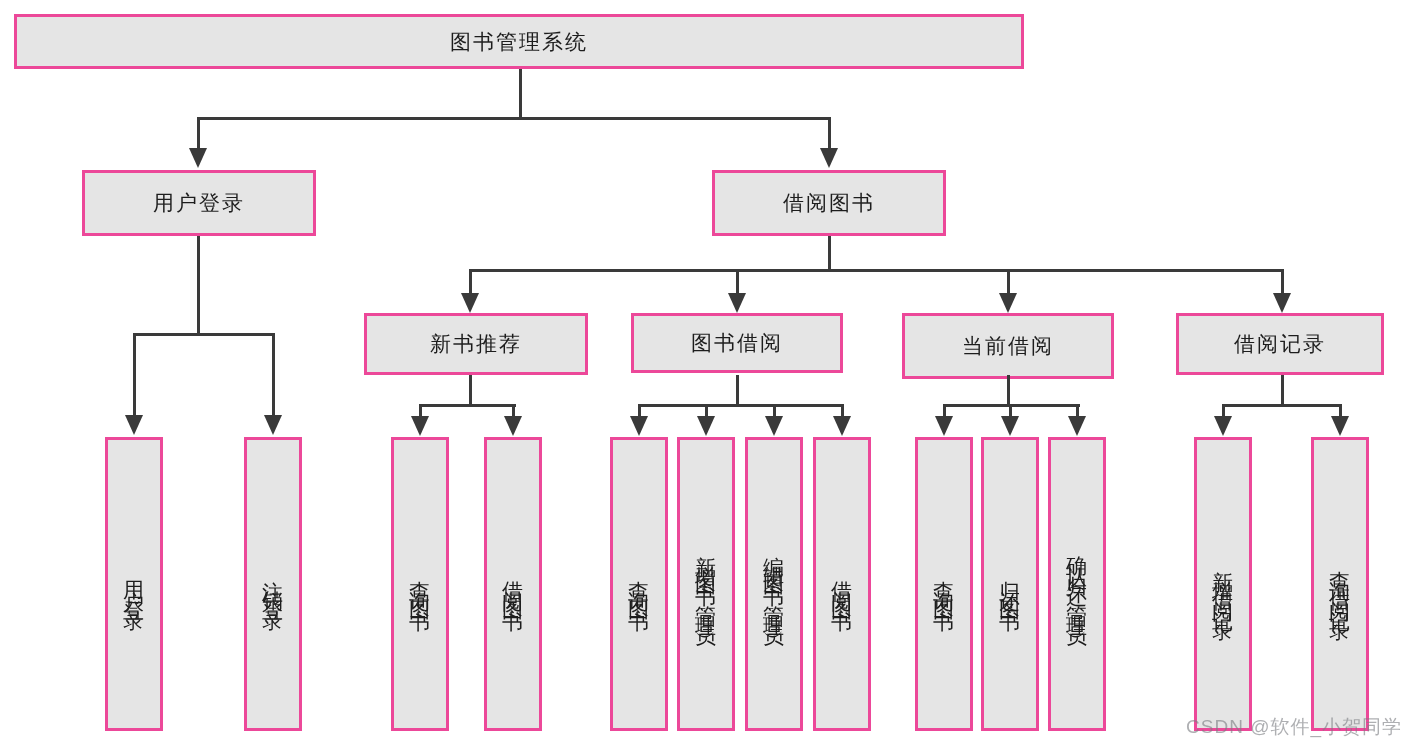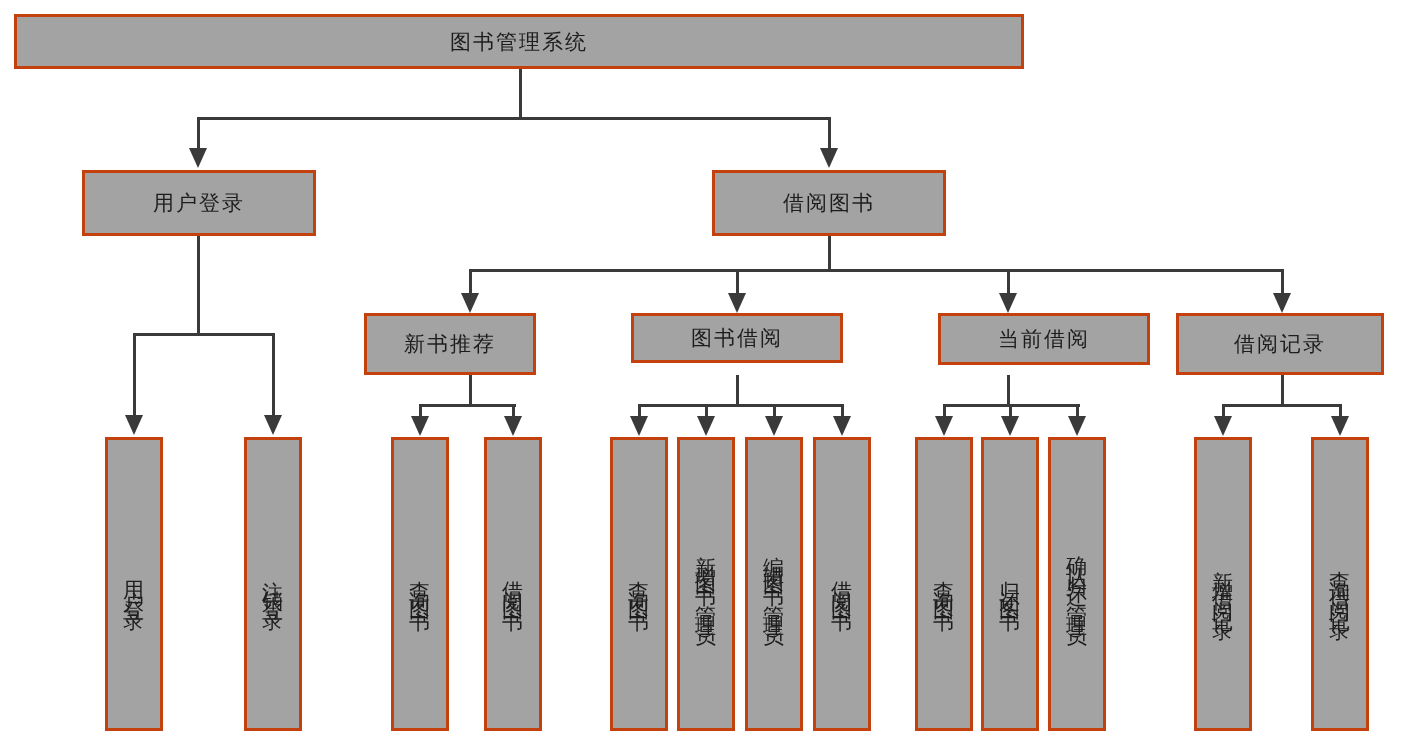--- a/index.html
+++ b/index.html
@@ -2,21 +2,21 @@
 <html><head>
 <meta charset="utf-8">
 <style>
   html,body{margin:0;padding:0;background:#ffffff;}
   .stage{
     position:relative;width:1405px;height:747px;background:#ffffff;
     font-family:"Liberation Sans",sans-serif;overflow:hidden;
   }
   .bx{
     position:absolute;box-sizing:border-box;
-    border:3px solid #c2410c;background:#a3a3a3;
+    border:3px solid #ec4899;background:#e5e5e5;
     display:flex;align-items:center;justify-content:center;
     font-size:21px;letter-spacing:2px;color:#1d1d1d;white-space:nowrap;
   }
   .vt{
     writing-mode:vertical-rl;text-orientation:mixed;
     font-size:21px;letter-spacing:10px;color:#1d1d1d;line-height:1;
   }
   .ln{position:absolute;background:#3a3a3a;}
   .ar{
     position:absolute;width:0;height:0;margin-left:-9px;
@@ -57,23 +57,23 @@
   <i class="ln" style="left:469px;top:269px;width:815px;height:3px"></i>
   <i class="ln" style="left:469px;top:269px;width:3px;height:24px"></i>
   <i class="ln" style="left:736px;top:269px;width:3px;height:24px"></i>
   <i class="ln" style="left:1007px;top:269px;width:3px;height:24px"></i>
   <i class="ln" style="left:1281px;top:269px;width:3px;height:24px"></i>
   <i class="ar" style="left:470px;top:293px"></i>
   <i class="ar" style="left:737px;top:293px"></i>
   <i class="ar" style="left:1008px;top:293px"></i>
   <i class="ar" style="left:1282px;top:293px"></i>
 
-  <div class="bx" style="left:364px;top:313px;width:172px;height:62px">新书推荐</div>
-  <div class="bx" style="left:631px;top:313px;width:212px;height:50px">图书借阅</div>
-  <div class="bx" style="left:938px;top:313px;width:212px;height:52px">当前借阅</div>
+  <div class="bx" style="left:364px;top:313px;width:224px;height:62px">新书推荐</div>
+  <div class="bx" style="left:631px;top:313px;width:212px;height:60px">图书借阅</div>
+  <div class="bx" style="left:902px;top:313px;width:212px;height:66px">当前借阅</div>
   <div class="bx" style="left:1176px;top:313px;width:208px;height:62px">借阅记录</div>
 
   <i class="ln" style="left:469px;top:375px;width:3px;height:31px"></i>
   <i class="ln" style="left:419px;top:404px;width:97px;height:3px"></i>
   <i class="ln" style="left:419px;top:404px;width:3px;height:13px"></i>
   <i class="ln" style="left:512px;top:404px;width:3px;height:13px"></i>
   <i class="ar" style="left:420px;top:416px"></i>
   <i class="ar" style="left:513px;top:416px"></i>
 
   <i class="ln" style="left:736px;top:375px;width:3px;height:31px"></i>
@@ -140,14 +140,15 @@
     <span class="vt">确认归还（管理员）</span>
   </div>
 
   <div class="bx" style="left:1194px;top:437px;width:58px;height:294px">
     <span class="vt">新增借阅记录</span>
   </div>
   <div class="bx" style="left:1311px;top:437px;width:58px;height:294px">
     <span class="vt">查询借阅记录</span>
   </div>
 
+  <div class="wm">CSDN @软件_小贺同学</div>
 
 </div>
 
 </body></html>

